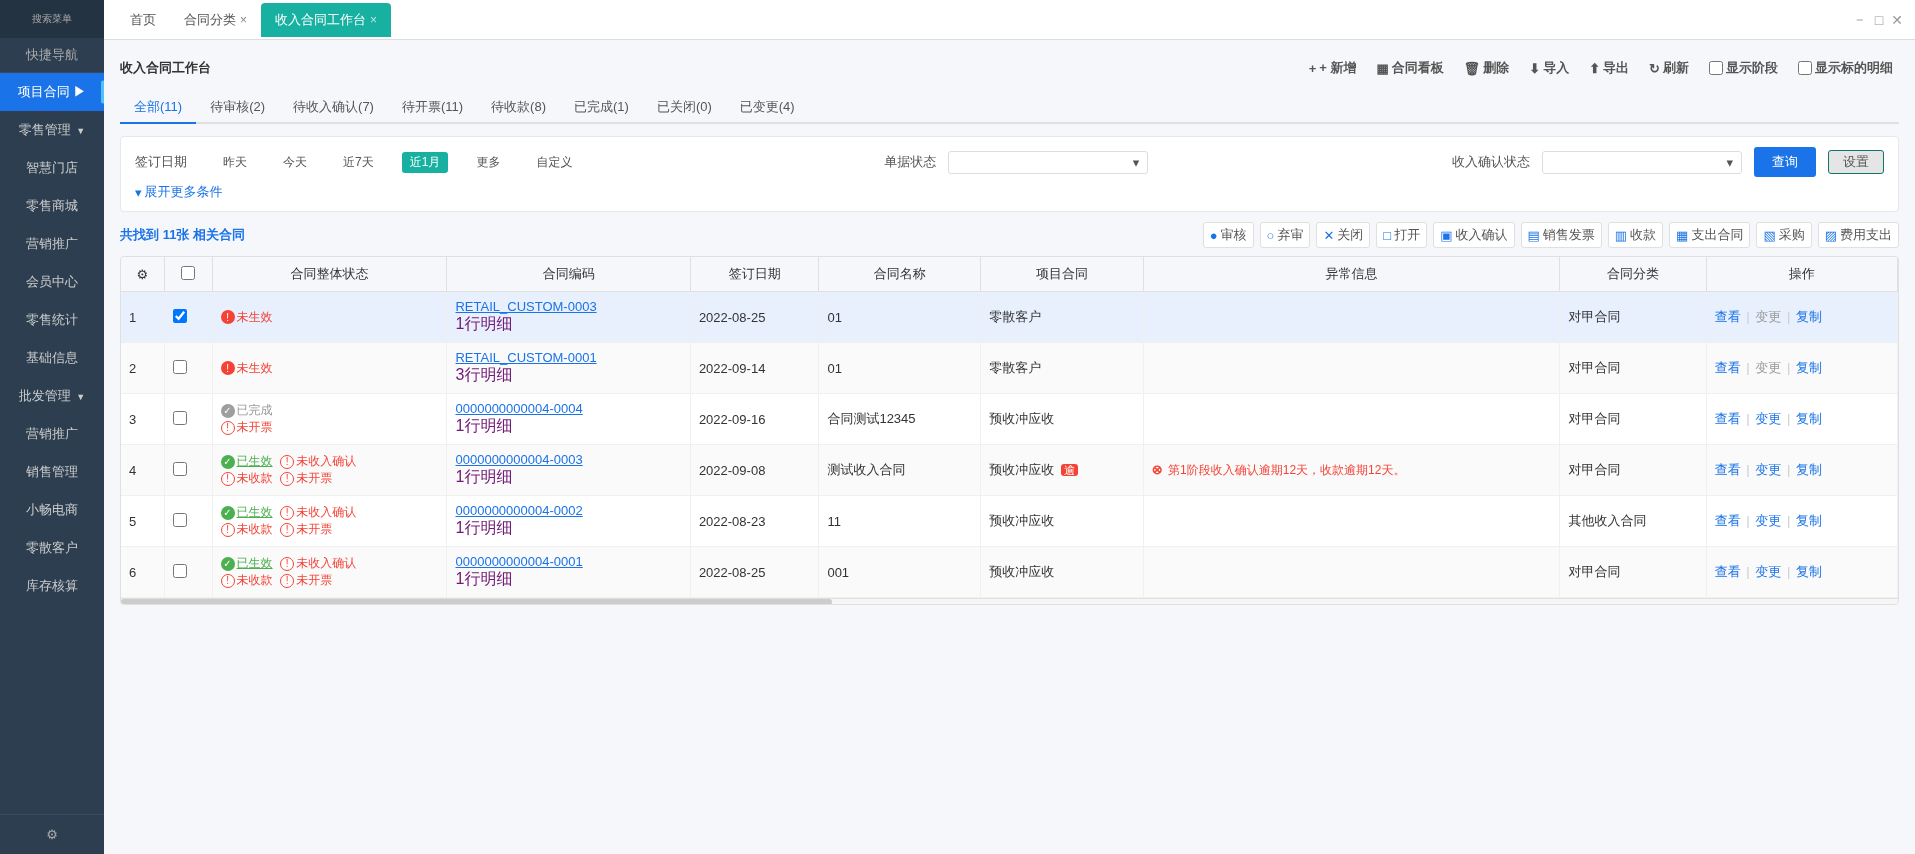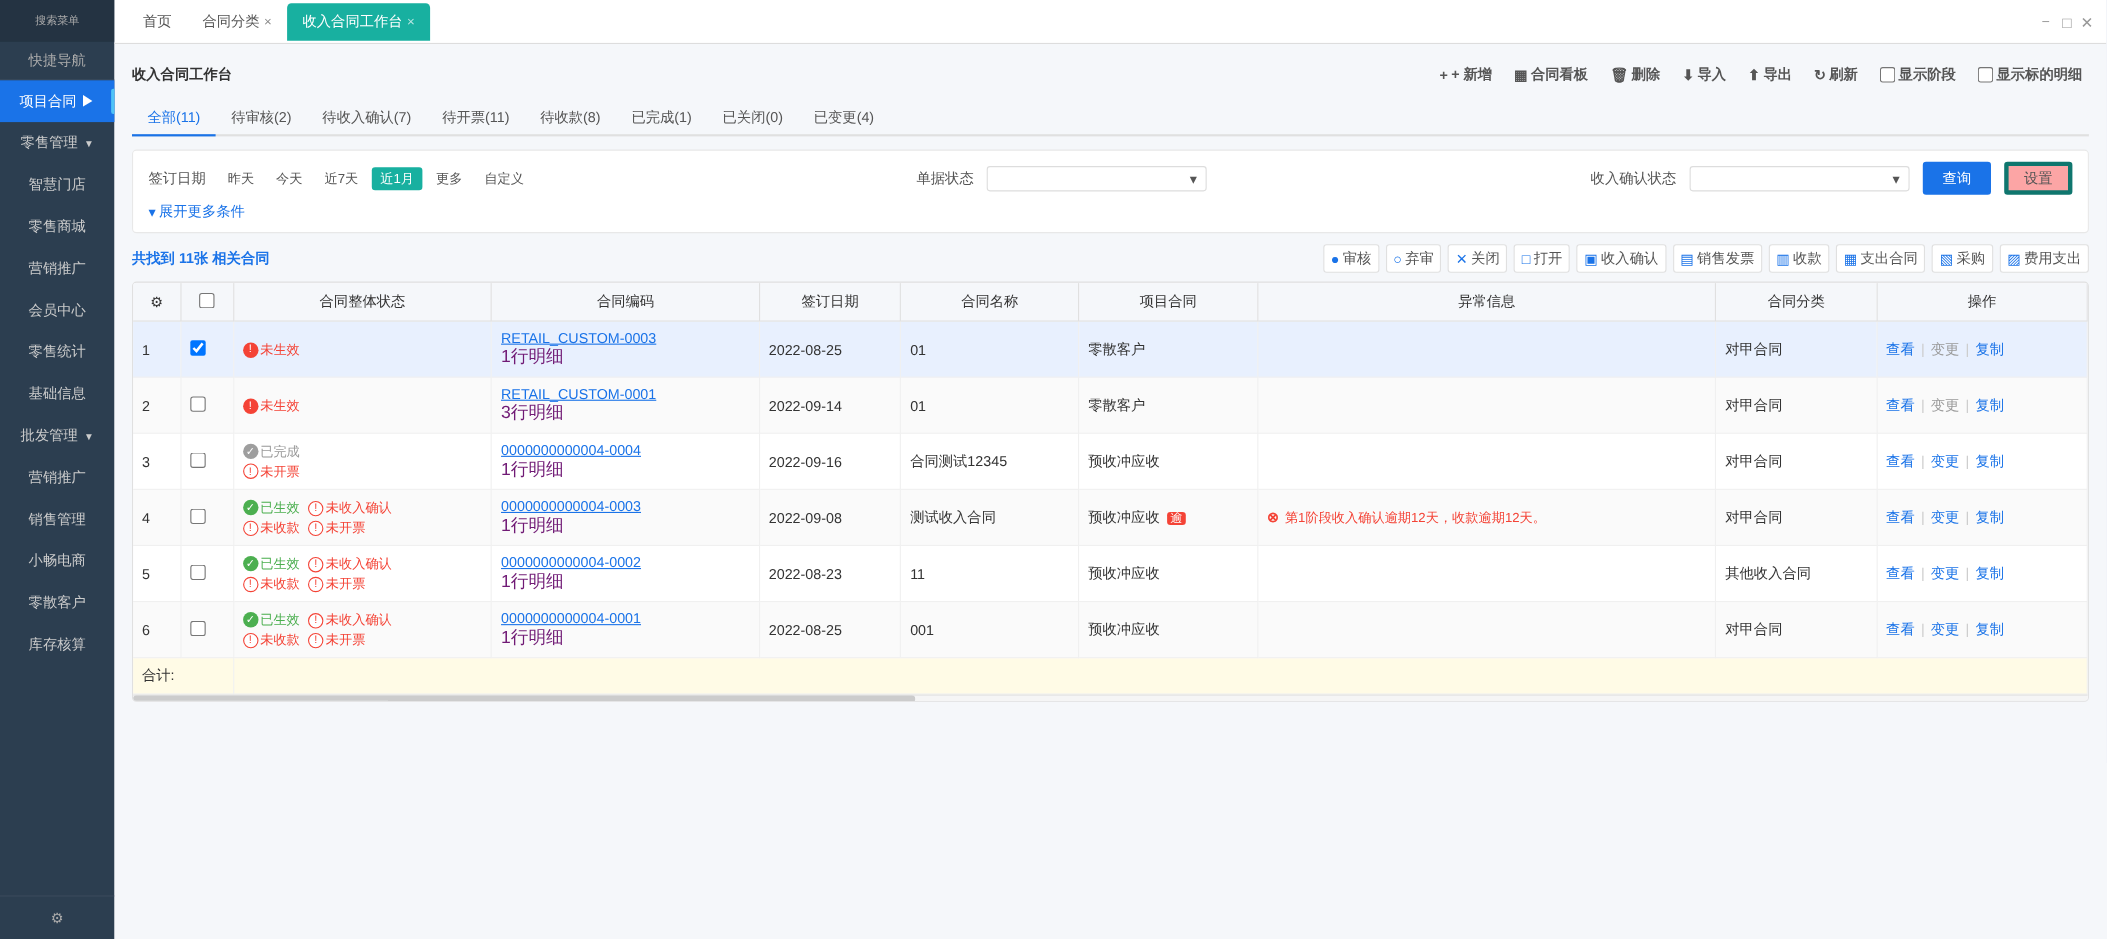--- a/index.html
+++ b/index.html
@@ -38,48 +38,48 @@
     
     .filter-tabs { display: flex; gap: 0; margin-bottom: 12px; border-bottom: 2px solid #e0e0e0; }
     .filter-tab { padding: 6px 14px; cursor: pointer; color: #555; font-size: 13px; border-bottom: 2px solid transparent; margin-bottom: -2px; }
     .filter-tab.active { color: #1a73e8; border-bottom: 2px solid #1a73e8; font-weight: 500; }
 
     
     .filter-row { background: #fff; border: 1px solid #e8e8e8; border-radius: 4px; padding: 10px 14px; margin-bottom: 10px; }
     .filter-line { display: flex; align-items: center; gap: 12px; flex-wrap: wrap; margin-bottom: 6px; }
     .filter-label { color: #555; font-size: 13px; white-space: nowrap; }
     .filter-date-btns { display: flex; gap: 4px; align-items: center; }
-    .date-btn { padding: 2px 8px; border-radius: 3px; cursor: pointer; color: #555; font-size: 12px; }
+    .date-btn { padding: 2px 8px; border-radius: 3px; cursor: pointer; color: #555; font-size: 12px; margin-left: 16px; }
     .date-btn.active { background: #18b0a0; color: #fff; border-radius: 3px; }
     .date-range { color: #888; font-size: 12px; margin-top: 2px; }
     .filter-select { border: 1px solid #ddd; border-radius: 3px; padding: 3px 8px; font-size: 13px; display: flex; align-items: center; gap: 4px; min-width: 120px; color: #555; cursor: pointer; }
     .filter-select-wide { min-width: 200px; }
     .expand-btn { color: #1a73e8; cursor: pointer; font-size: 13px; display: flex; align-items: center; gap: 3px; margin: 0 auto; }
     .query-btn { background: #1a73e8; color: #fff; border: none; padding: 6px 18px; border-radius: 3px; cursor: pointer; font-size: 13px; }
-    .set-btn { background: #fca5a5; color: #555; border: 4px solid #0f766e; padding: 2px 14px; border-radius: 3px; cursor: pointer; font-size: 13px; }
+    .set-btn { background: #e5e5e5; color: #555; border: 1px solid #0f766e; padding: 2px 14px; border-radius: 3px; cursor: pointer; font-size: 13px; }
 
     
     .summary-bar { display: flex; align-items: center; justify-content: space-between; margin-bottom: 8px; }
     .summary-text { color: #555; font-size: 13px; }
     .summary-text span { color: #1a73e8; font-weight: bold; }
     .action-bar { display: flex; gap: 6px; flex-wrap: wrap; }
     .action-btn { display: flex; align-items: center; gap: 3px; color: #555; cursor: pointer; font-size: 13px; padding: 3px 6px; border: 1px solid #e0e0e0; border-radius: 3px; background: #fff; }
 
     
     .table-wrap { background: #fff; border: 1px solid #e0e0e0; border-radius: 4px; overflow: auto; }
     table { width: 100%; border-collapse: collapse; }
     th { background: #f5f7fa; border-bottom: 1px solid #e0e0e0; border-right: 1px solid #e0e0e0; padding: 8px 8px; color: #333; font-weight: 500; font-size: 13px; white-space: nowrap; }
     td { border-bottom: 1px solid #f0f0f0; border-right: 1px solid #f0f0f0; padding: 7px 8px; color: #333; font-size: 13px; vertical-align: middle; }
     tr.selected td { background: #e8f0fe; }
     .row-even td { background: #fff; }
     .row-odd td { background: #fafafa; }
     .link { color: #1a73e8; text-decoration: underline; cursor: pointer; }
     .sub-text { color: #701a75; font-size: 16px; }
     .tag-red { color: #f44336; font-size: 12px; }
-    .tag-green { color: #4caf50; font-size: 12px; }
+    .tag-green { color: #4caf50; font-size: 12px; text-decoration: underline; }
     .tag-gray { color: #999; font-size: 12px; }
     .status-icon { display: inline-flex; align-items: center; gap: 2px; }
     .circle-icon { width: 14px; height: 14px; border-radius: 50%; display: inline-flex; align-items: center; justify-content: center; font-size: 10px; color: #fff; }
     .circle-red { background: #f44336; }
     .circle-green { background: #4caf50; }
     .circle-gray { background: #9e9e9e; }
     .op-link { color: #1a73e8; cursor: pointer; font-size: 13px; }
     .op-link-gray { color: #999; cursor: pointer; font-size: 13px; }
     .op-sep { color: #ccc; margin: 0 2px; }
     .error-msg { color: #f44336; font-size: 12px; }
@@ -537,24 +537,20 @@
             <td>对甲合同</td>
             <td>
               <span class="op-link">查看</span>
               <span class="op-sep">|</span>
               <span class="op-link">变更</span>
               <span class="op-sep">|</span>
               <span class="op-link">复制</span>
             </td>
           </tr>
 
-          <tr class="total-row">
-            <td colspan="2">合计:</td>
-            <td colspan="8"></td>
-          </tr>
         </tbody>
       </table>
 
       <div style="height:6px; background:#f5f5f5; border-top:1px solid #e0e0e0;">
         <div style="width:40%; height:6px; background:#ccc; border-radius:3px; margin: 0 0;"></div>
       </div>
     </div>
 
 
   </div>

